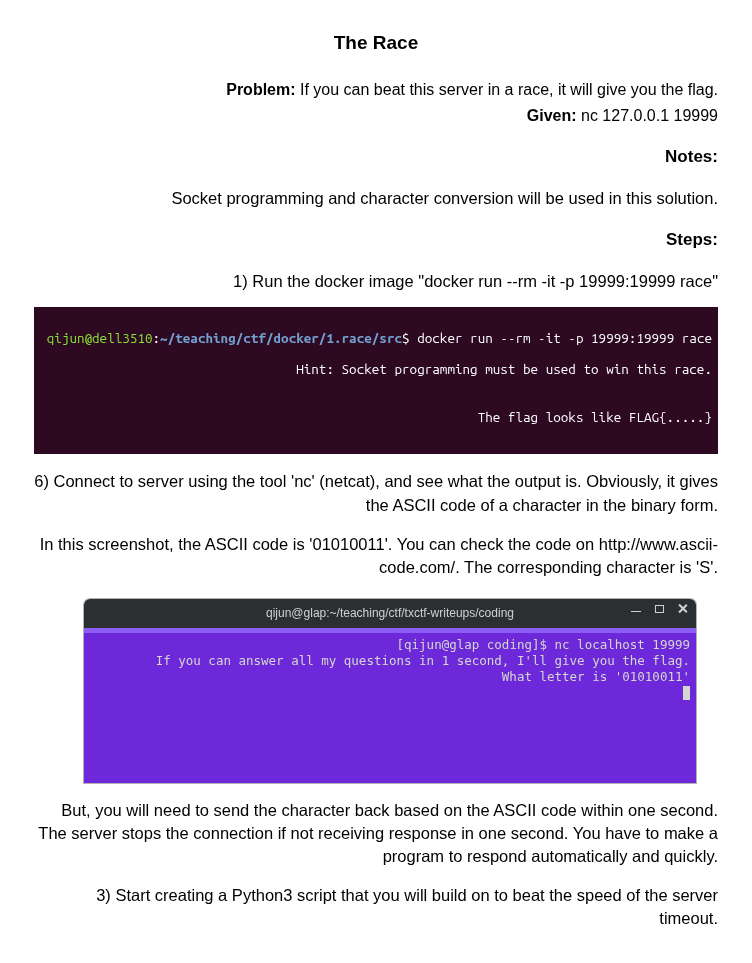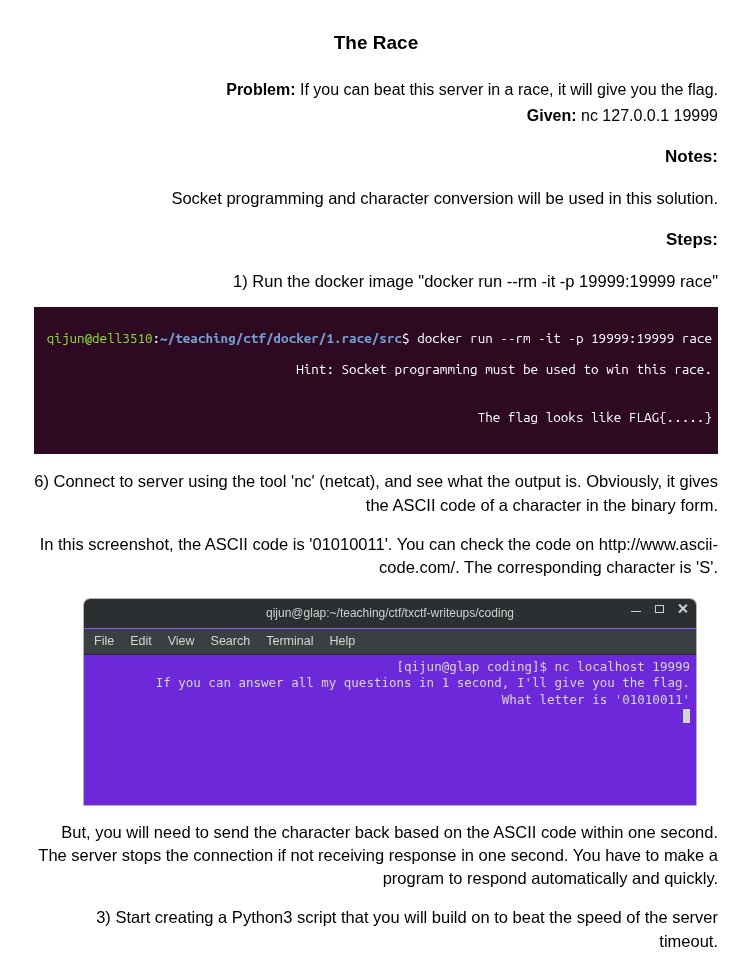--- a/index.html
+++ b/index.html
@@ -55,21 +55,21 @@
       box-shadow: 0 0 0 1px rgba(0,0,0,0.3);
     }
     .term2-titlebar {
       background: #2b2f31;
       color: #d0d0d0;
       font-size: 12px;
       text-align: center;
       padding: 6px 8px;
       position: relative;
       font-family: sans-serif;
-      border-bottom: 1px solid #8b5cf6;
+      border-bottom: 5px solid #8b5cf6;
     }
     .term2-winbtns {
       position: absolute;
       right: 8px;
       top: 5px;
       display: flex;
       gap: 14px;
       align-items: center;
     }
     .winbtn { width: 10px; height: 10px; display: inline-block; position: relative; }
@@ -136,28 +136,20 @@
 
 <div class="term2-wrap">
   <div class="term2-titlebar">
     <span>qijun@glap:~/teaching/ctf/txctf-writeups/coding</span>
     <span class="term2-winbtns">
       <span class="winbtn win-min"></span>
       <span class="winbtn win-max"></span>
       <span class="winbtn win-close"></span>
     </span>
   </div>
-  <div class="term2-menubar">
-    <span>File</span>
-    <span>Edit</span>
-    <span>View</span>
-    <span>Search</span>
-    <span>Terminal</span>
-    <span>Help</span>
-  </div>
   <div class="term2-body"><span>[qijun@glap coding]$ nc localhost 19999
 If you can answer all my questions in 1 second, I'll give you the flag.
 What letter is '01010011'
 </span><span class="cursor"></span></div>
 </div>
 
 <div class="para">But, you will need to send the character back based on the ASCII code within one second. The server stops the connection if not receiving response in one second. You have to make a program to respond automatically and quickly.</div>
 <div class="para">3) Start creating a Python3 script that you will build on to beat the speed of the server timeout.</div>
 
 </body></html>

